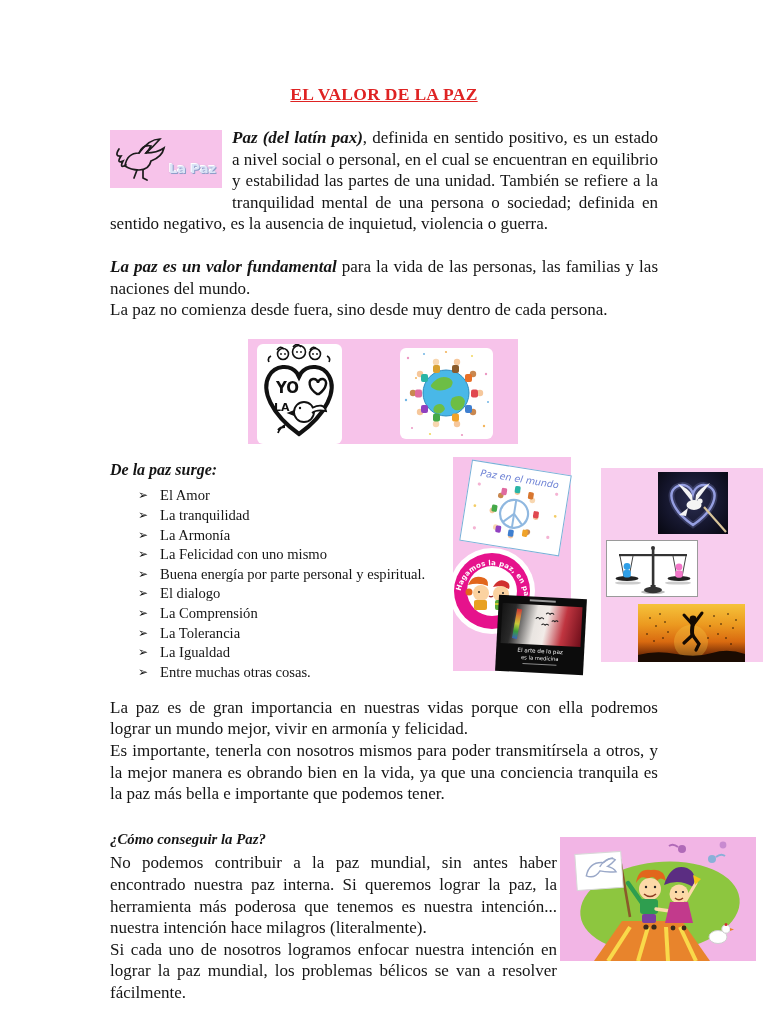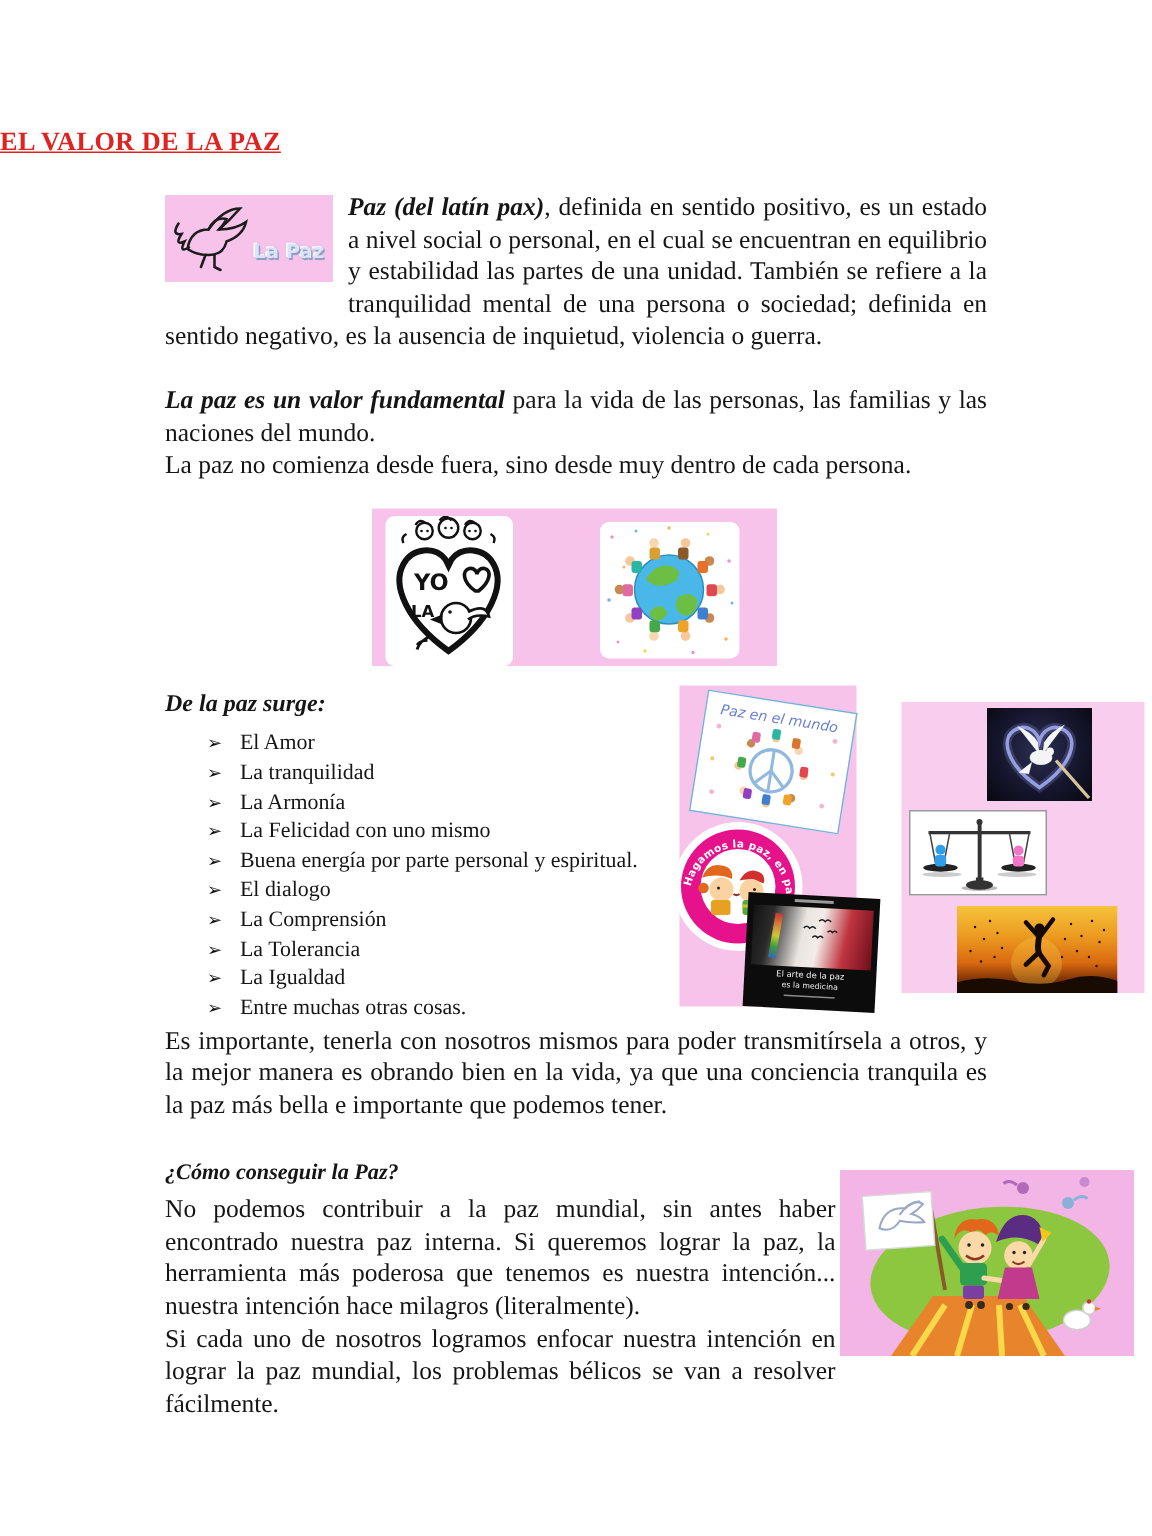--- a/index.html
+++ b/index.html
@@ -1,18 +1,18 @@
 <!DOCTYPE html>
 <html style="--title-red: #df2323; --pink-bg: #f7c3ea; --pink-bg-light: #f8cdee; --sticker-magenta: #e6128c;"><head>
 <meta charset="utf-8">
 <style>
   html,body{margin:0;padding:0;background:#fff;}
   .page{position:relative;width:768px;height:1024px;background:#fff;overflow:hidden;
         font-family:"Liberation Serif",serif;color:#151515;}
-  .title{margin:84px 0 0 0;font-size:17.5px;font-weight:bold;
+  .title{margin:84px 0 0 0;text-align:center;font-size:17.5px;font-weight:bold;
          color:var(--title-red,#df2323);text-decoration:underline;letter-spacing:.3px;}
   .content{margin-left:110px;width:548px;}
   .t{font-size:17px;line-height:21.6px;text-align:justify;margin:0;}
   .lead{font-weight:bold;font-style:italic;}
   .clearfix::after{content:"";display:block;clear:both;}
   
   .logo{float:left;width:112px;height:58px;background:var(--pink-bg,#f7c3ea);
         margin:3px 10px 4px 0;position:relative;}
   .logo svg{position:absolute;left:2px;top:2px;}
   .logo-label{position:absolute;right:6px;bottom:12px;font-family:"DejaVu Sans",sans-serif;
@@ -382,20 +382,21 @@
               <circle cx="55" cy="15" r="3.4" fill="#140a02" stroke="none"></circle>
               <path d="M55 19 C54 24 53.5 28 54.5 31" stroke-width="4"></path>
               <path d="M55 21 L46 11 M55 21 L64 9" stroke-width="3"></path>
               <path d="M54.5 31 L46 39 M54.5 31 L61 40 L58 46" stroke-width="3.2"></path>
             </g>
           </svg>
         </div>
       </div>
     </div>
 
+    <p class="t sp3">La paz es de gran importancia en nuestras vidas porque con ella podremos lograr un mundo mejor, vivir en armonía y felicidad.</p>
     <p class="t sp4">Es importante, tenerla con nosotros mismos para poder transmitírsela a otros, y la mejor manera es obrando bien en la vida, ya que una conciencia tranquila es la paz más bella e importante que podemos tener.</p>
 
     <div class="how">
       <p class="t how-h lead">¿Cómo conseguir la Paz?</p>
       <p class="t">No podemos contribuir a la paz mundial, sin antes haber encontrado nuestra paz interna. Si queremos lograr la paz, la herramienta más poderosa que tenemos es nuestra intención... nuestra intención hace milagros (literalmente).</p>
       <p class="t">Si cada uno de nosotros logramos enfocar nuestra intención en lograr la paz mundial, los problemas bélicos se van a resolver fácilmente.</p>
 
       <div class="kids-scene">
         <svg width="196" height="124" viewBox="0 0 196 124">
           <rect width="196" height="124" fill="#f2b5e5"></rect>

